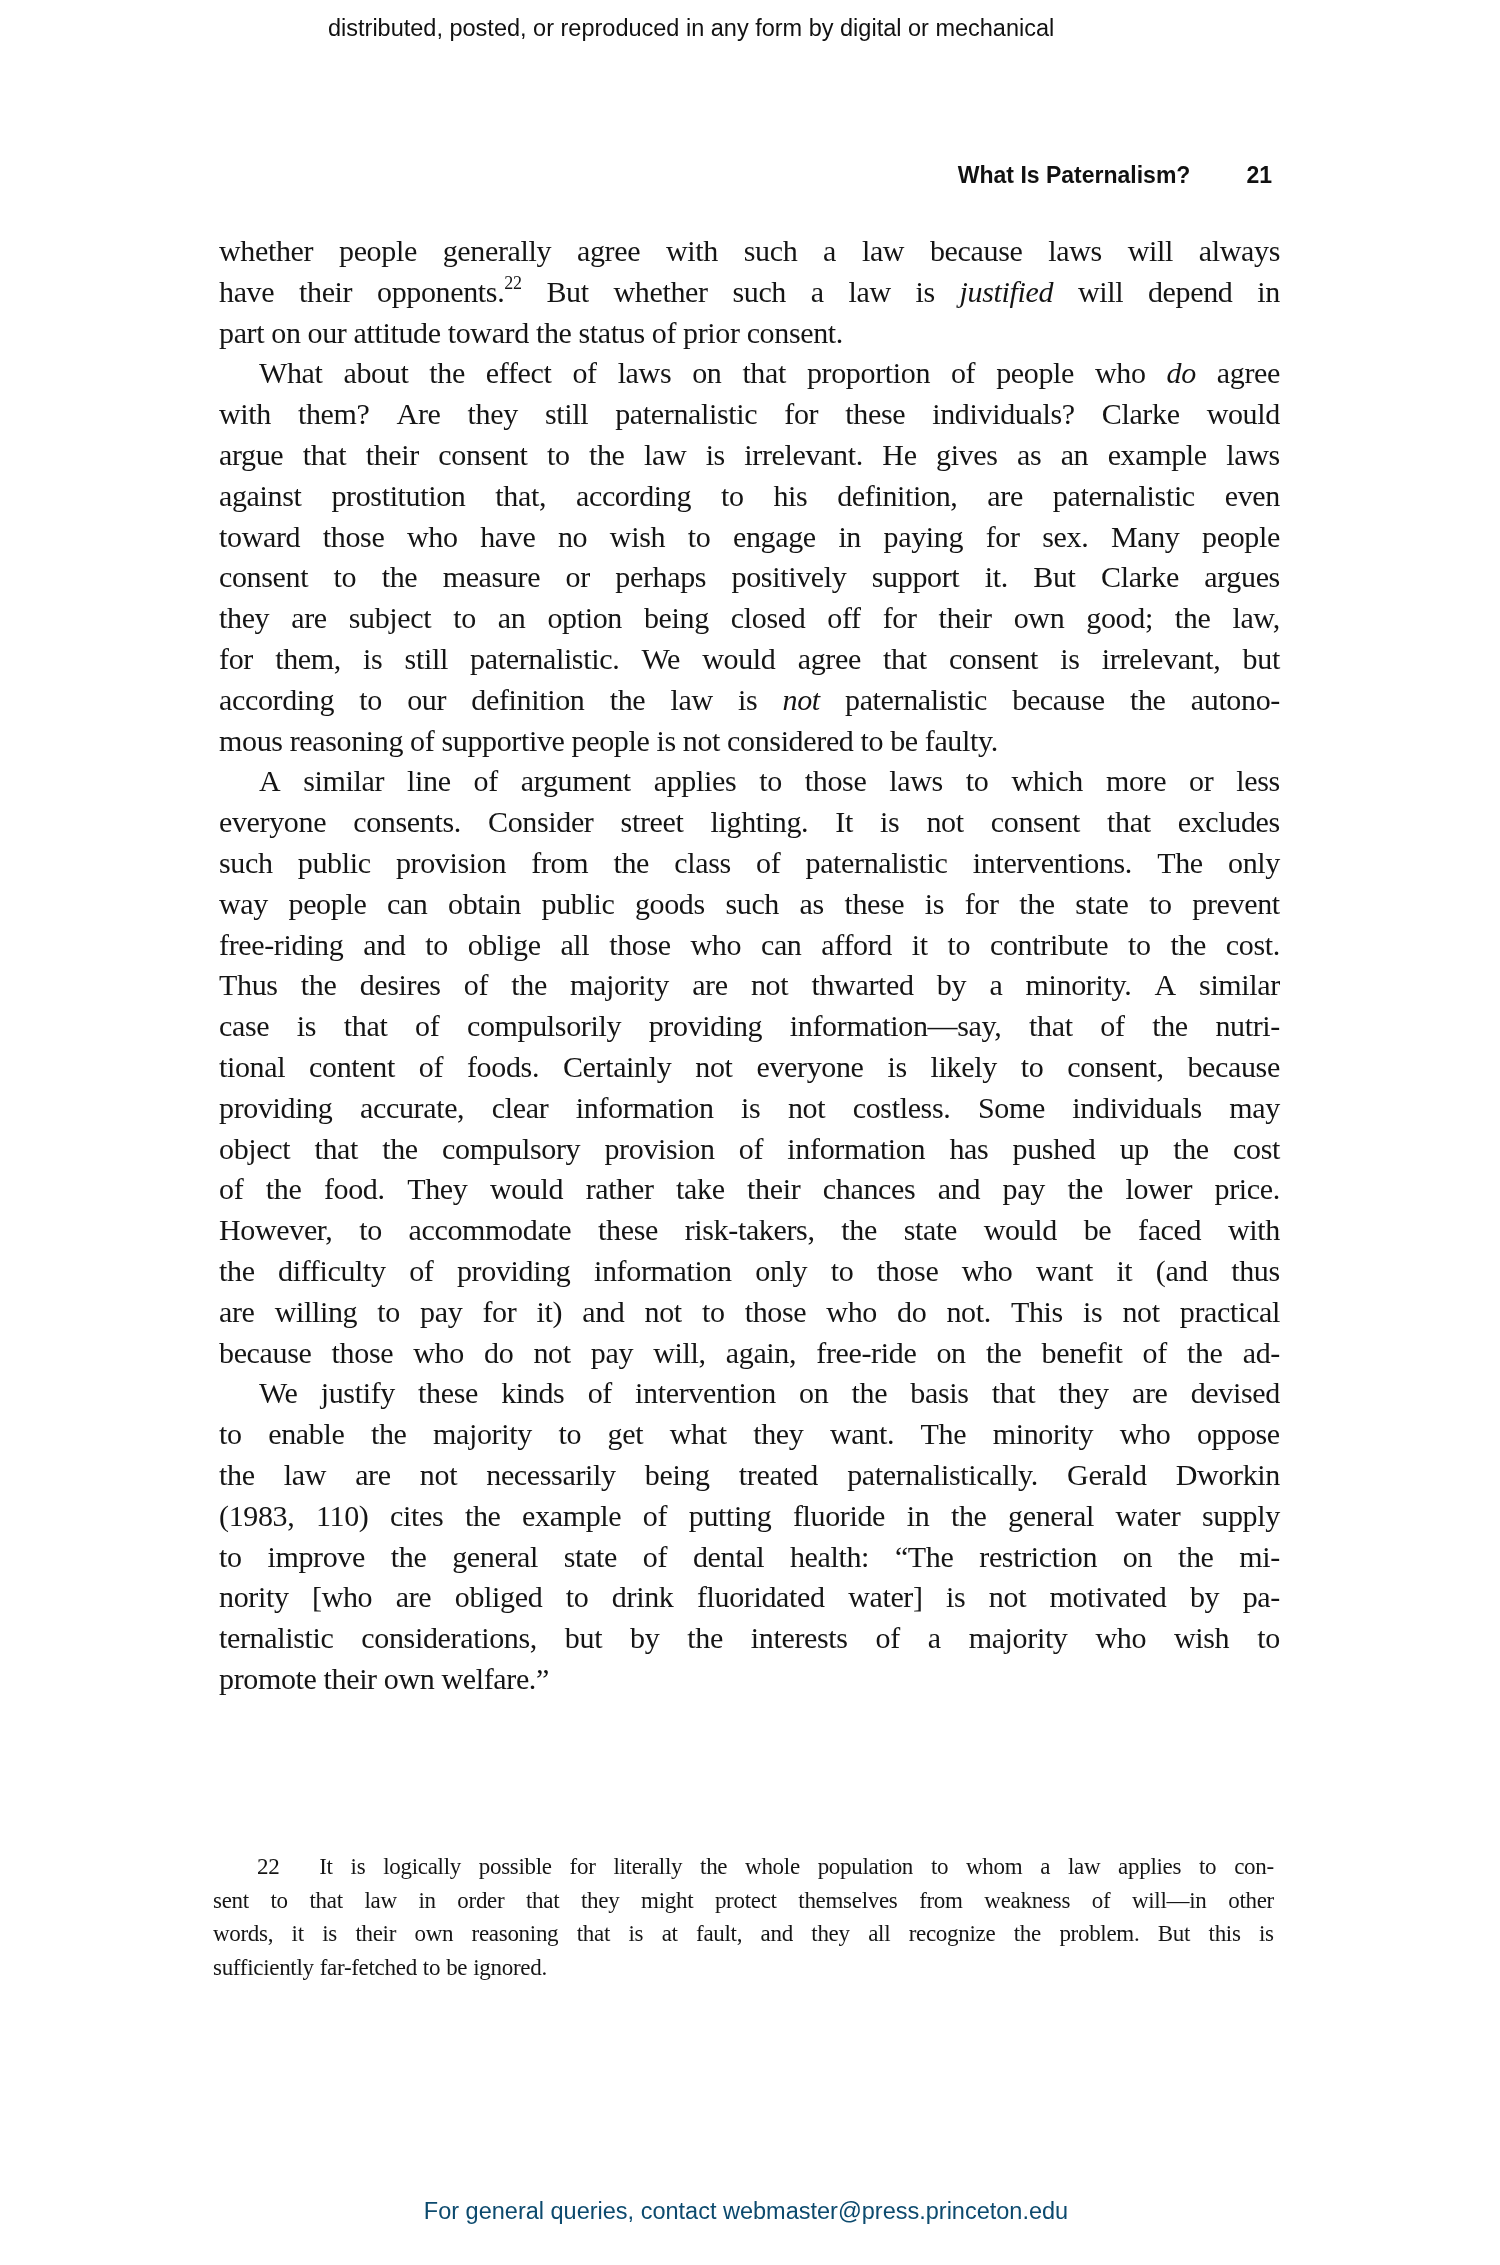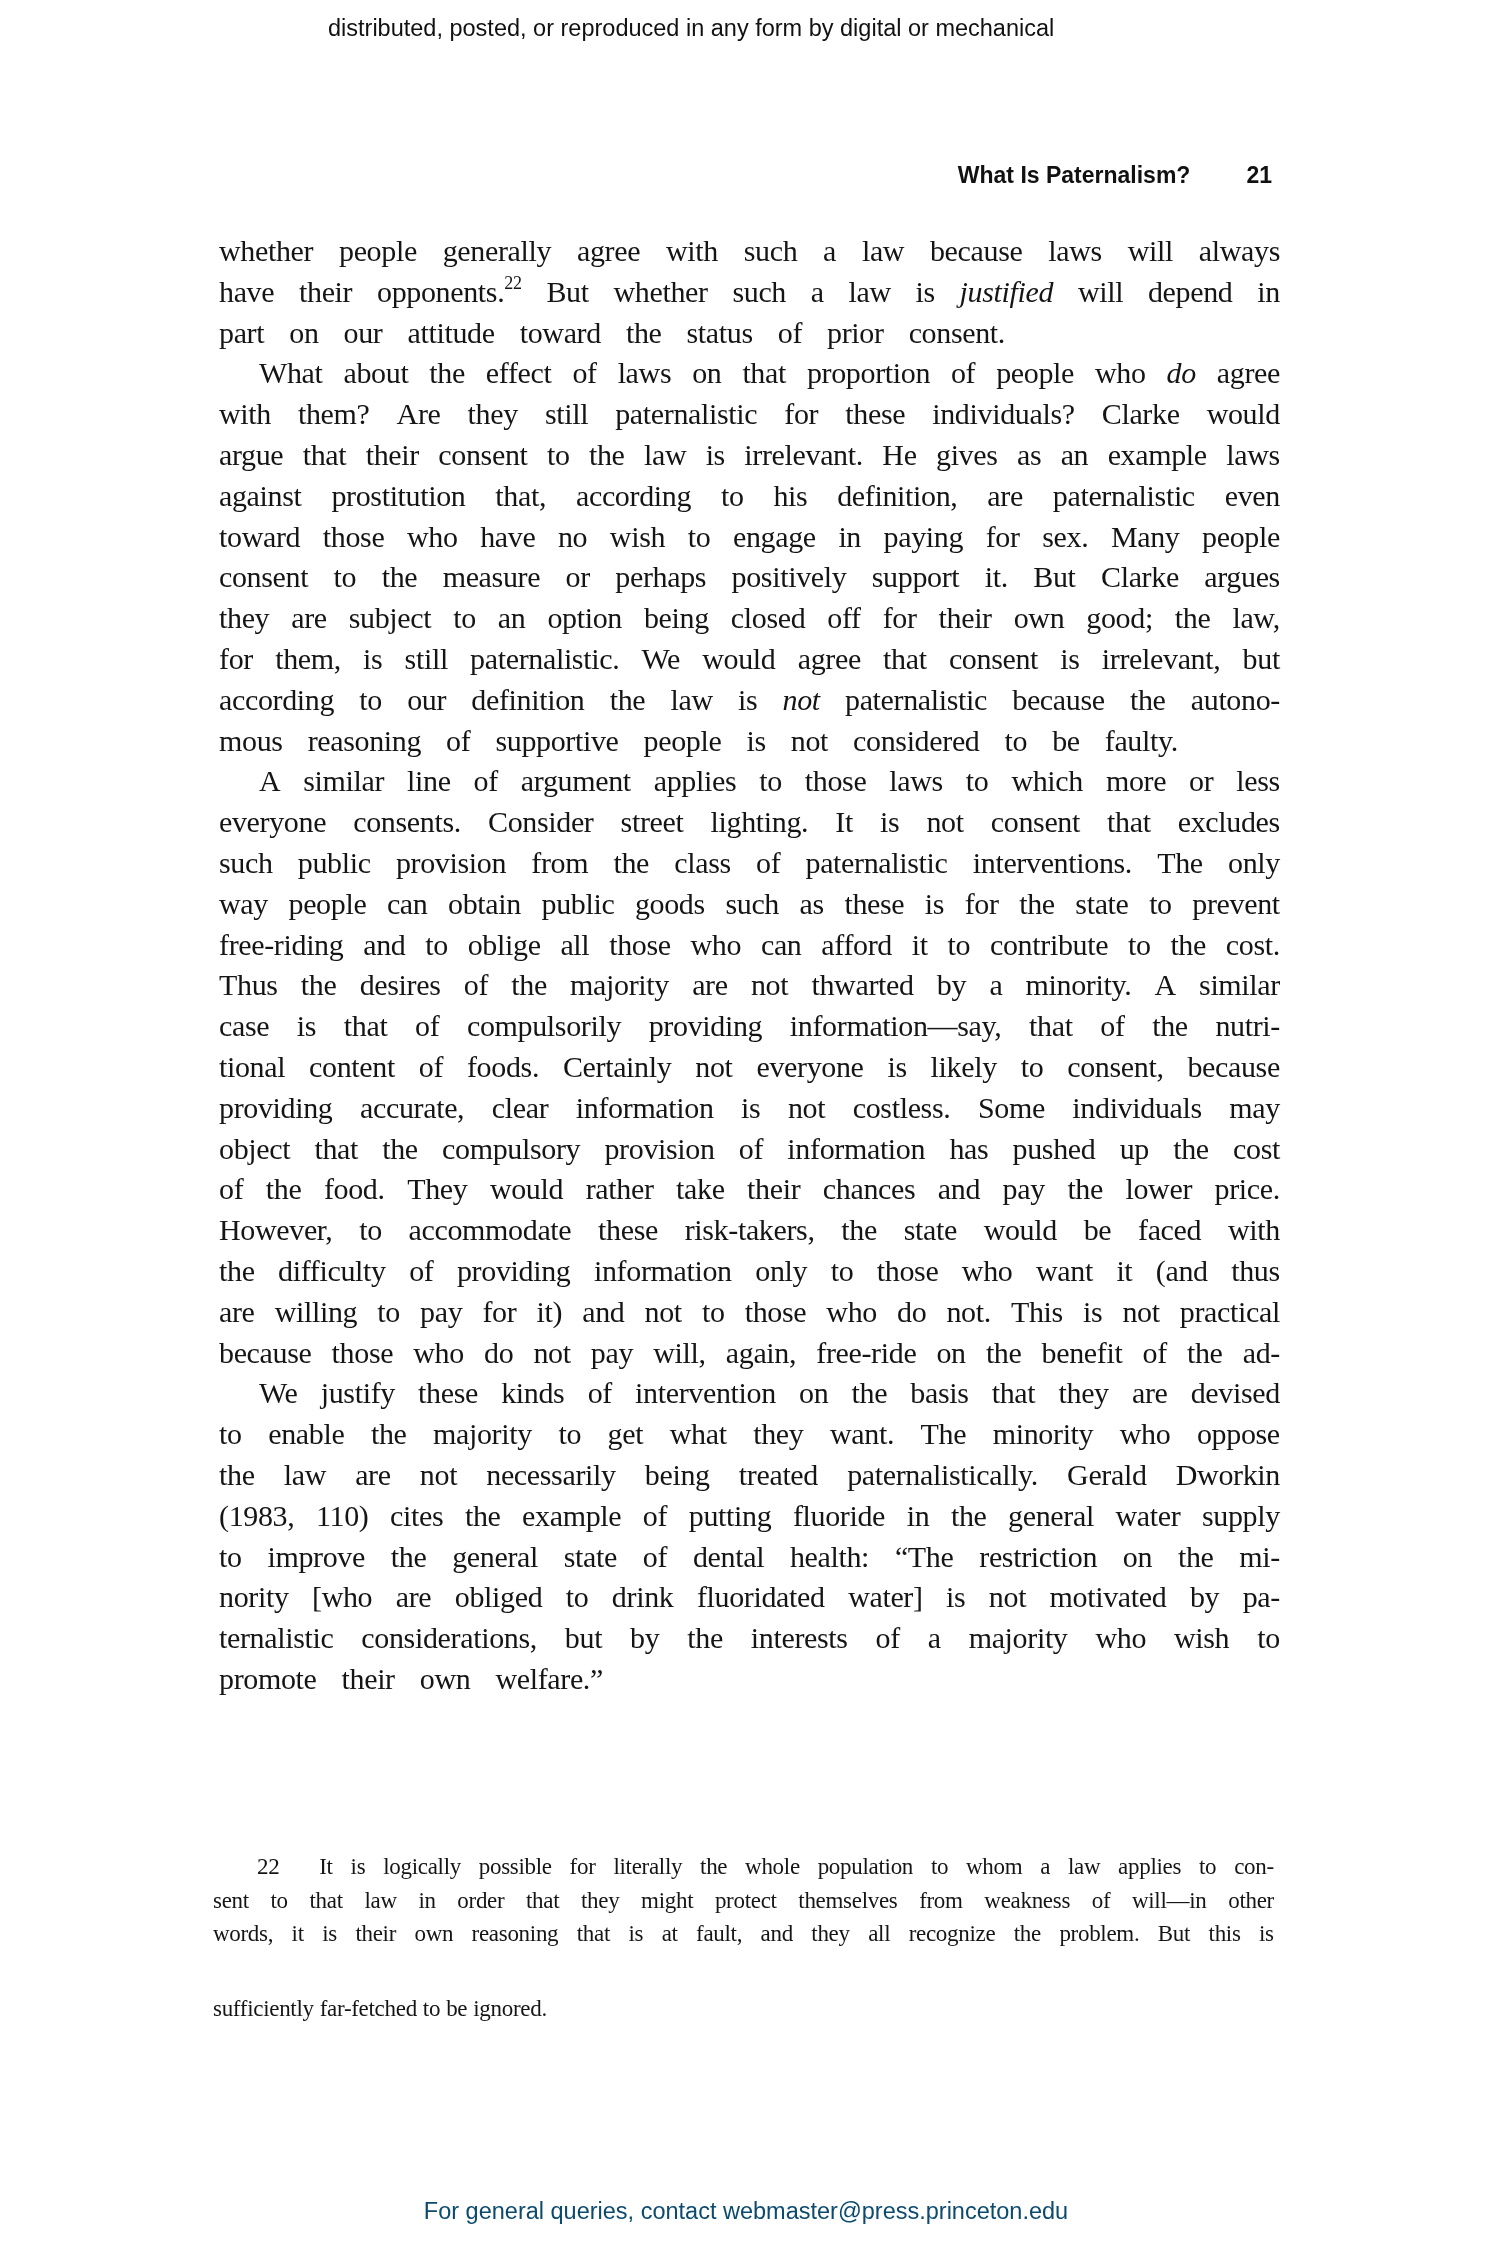--- a/index.html
+++ b/index.html
@@ -17,30 +17,30 @@
   .running-head .num { display: inline-block; margin-left: 56px; }
   .body-text {
     position: absolute; left: 213px; top: 231px; width: 1061px;
     font-family: "Liberation Serif", serif; font-size: 30px; line-height: 40.8px; color: #151515;
     letter-spacing: -0.35px; word-spacing: -1px; margin-left: 6px;
   }
   .ln { display: block; white-space: nowrap; text-align: justify; text-align-last: justify; overflow: visible; height: 40.8px; }
   .ln.last { text-align-last: left; }
   .ln.indent { padding-left: 40px; }
   .body-text .ln { display: flex; justify-content: space-between; }
-  .body-text .ln.last { justify-content: flex-start; gap: 25px; }
+  .body-text .ln.last { justify-content: flex-start; gap: 7px; }
   .w { display: inline-block; white-space: pre; }
   sup.fnref { font-size: 18px; line-height: 0; position: relative; top: -2px; vertical-align: super; }
   .footnote {
     position: absolute; left: 213px; top: 1850px; width: 1061px;
     font-family: "Liberation Serif", serif; font-size: 23px; line-height: 33.7px; color: #151515;
     letter-spacing: -0.3px;
   }
   .footnote .ln { height: 33.7px; display: flex; justify-content: space-between; }
-  .footnote .ln.last { justify-content: flex-start; gap: 6px; margin-top: 41px; }
+  .footnote .ln.last { justify-content: flex-start; gap: 6px; }
   .footnote .ln.first { padding-left: 44px; }
   .footnote .fnnum { margin-right: 22px; }
   .footer {
     position: absolute; left: 0; top: 2195px; width: 1492px; text-align: center;
     font-family: "Liberation Sans", sans-serif; font-size: 23.5px; line-height: 32px; color: #0c4a6e; white-space: nowrap;
   }
   em { font-style: italic; }
 </style>
 </head>
 <body>

